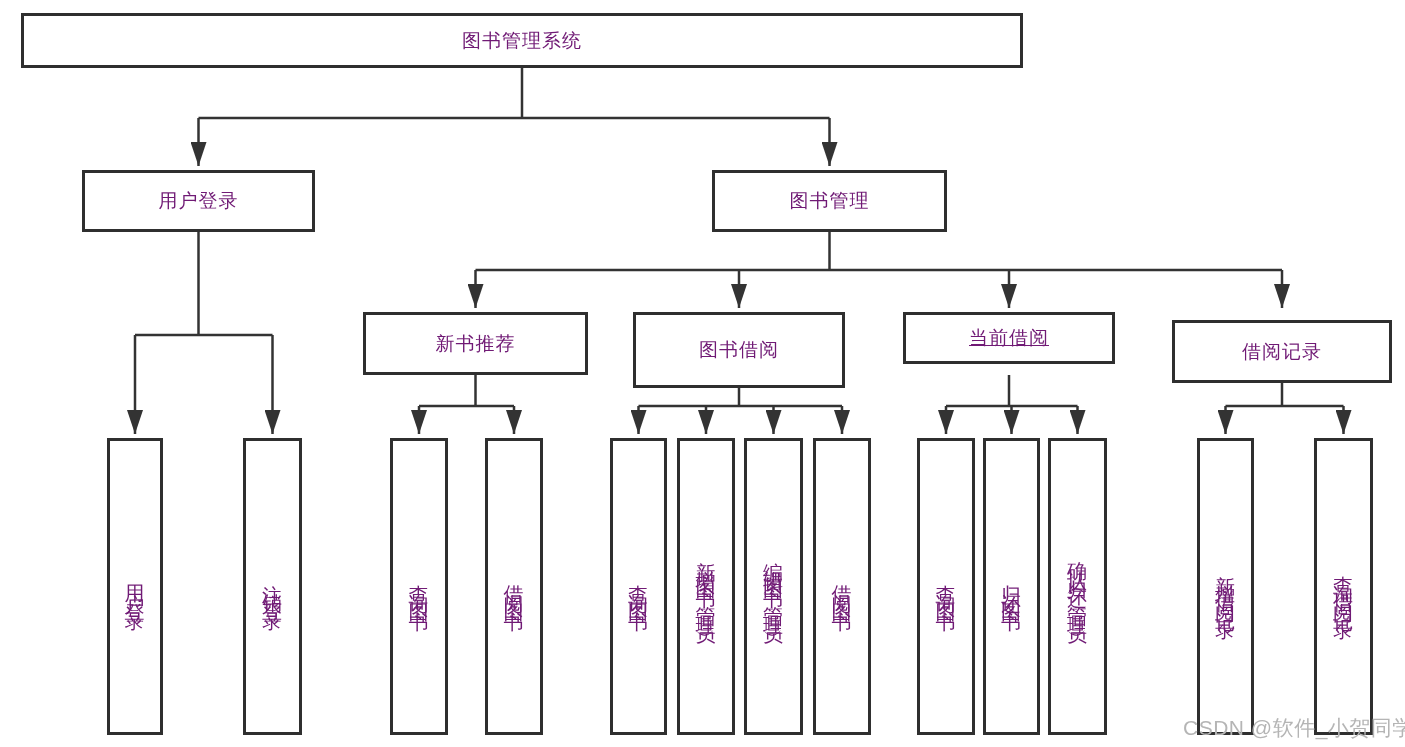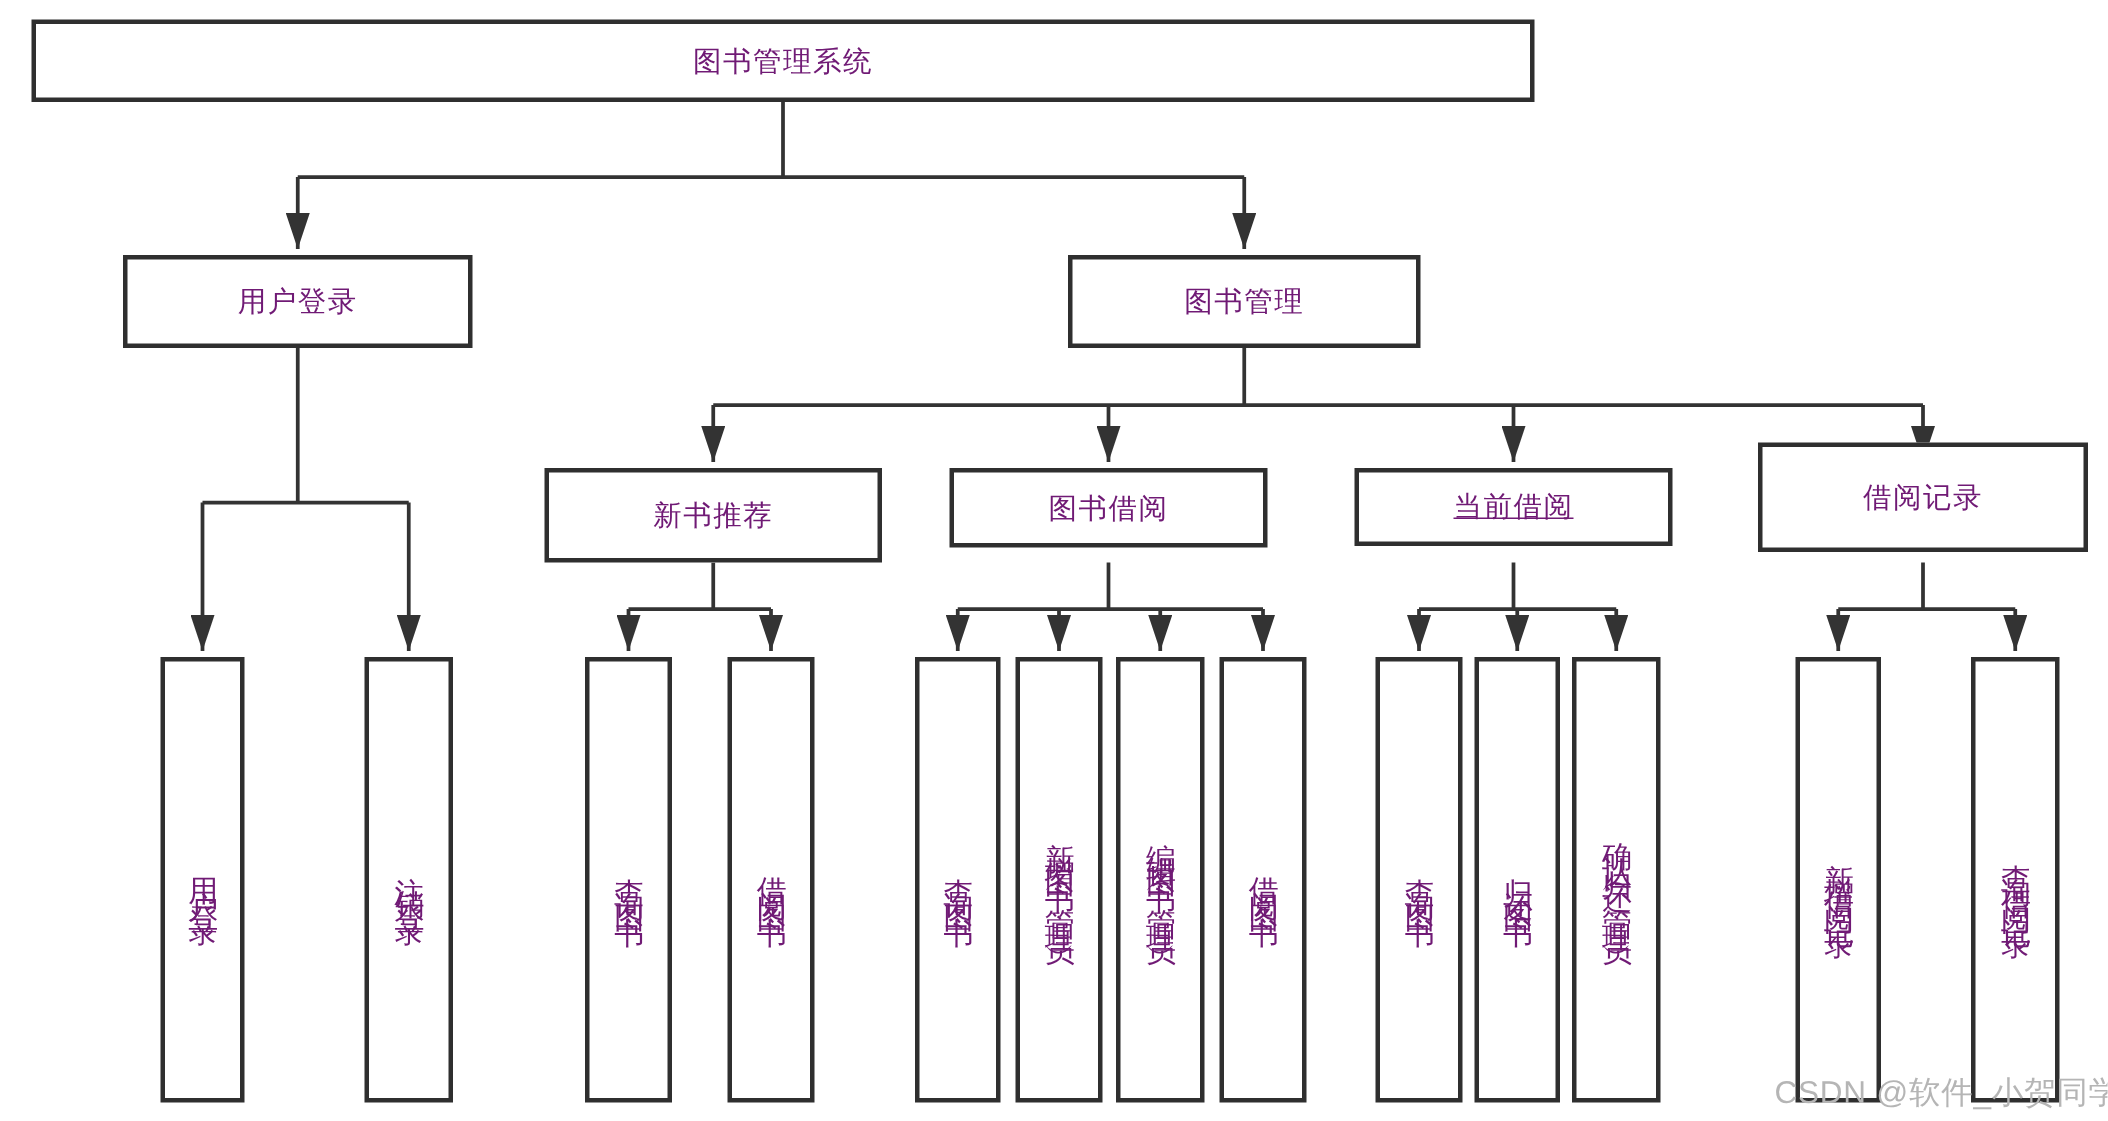--- a/index.html
+++ b/index.html
@@ -79,23 +79,23 @@
       <path d="M1343.5,406 V434" marker-end="url(#arr)"></path>
     </g>
   </svg>
 
   <div class="node h" style="left:21px;top:13px;width:1002px;height:55px;">图书管理系统</div>
 
   <div class="node h" style="left:82px;top:170px;width:233px;height:62px;">用户登录</div>
   <div class="node h" style="left:363px;top:312px;width:225px;height:63px;">新书推荐</div>
 
   <div class="node h" style="left:712px;top:170px;width:235px;height:62px;">图书管理</div>
-  <div class="node h" style="left:633px;top:312px;width:212px;height:53px;">图书借阅</div>
+  <div class="node h" style="left:633px;top:312px;width:212px;height:76px;">图书借阅</div>
   <div class="node h" style="left:903px;top:312px;width:212px;height:52px;text-decoration:underline;">当前借阅</div>
-  <div class="node h" style="left:1172px;top:295px;width:220px;height:73px;">借阅记录</div>
+  <div class="node h" style="left:1172px;top:320px;width:220px;height:63px;">借阅记录</div>
 
   <div class="node v" style="left:107px;top:438px;width:56px;height:297px;">用户登录</div>
   <div class="node v" style="left:243px;top:438px;width:59px;height:297px;">注销登录</div>
 
   <div class="node v" style="left:390px;top:438px;width:58px;height:297px;">查询图书</div>
   <div class="node v" style="left:485px;top:438px;width:58px;height:297px;">借阅图书</div>
 
   <div class="node v" style="left:610px;top:438px;width:57px;height:297px;">查询图书</div>
   <div class="node v" style="left:677px;top:438px;width:58px;height:297px;">新增图书（管理员）</div>
   <div class="node v" style="left:744px;top:438px;width:59px;height:297px;">编辑图书（管理员）</div>

